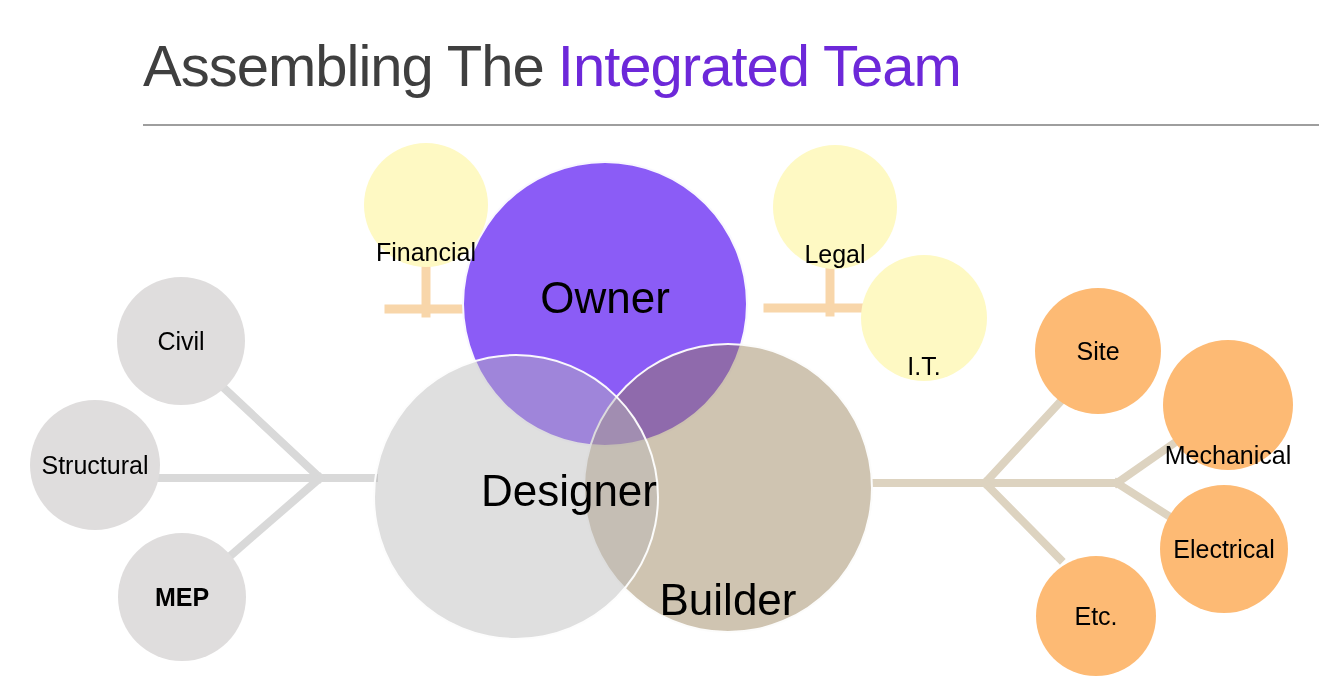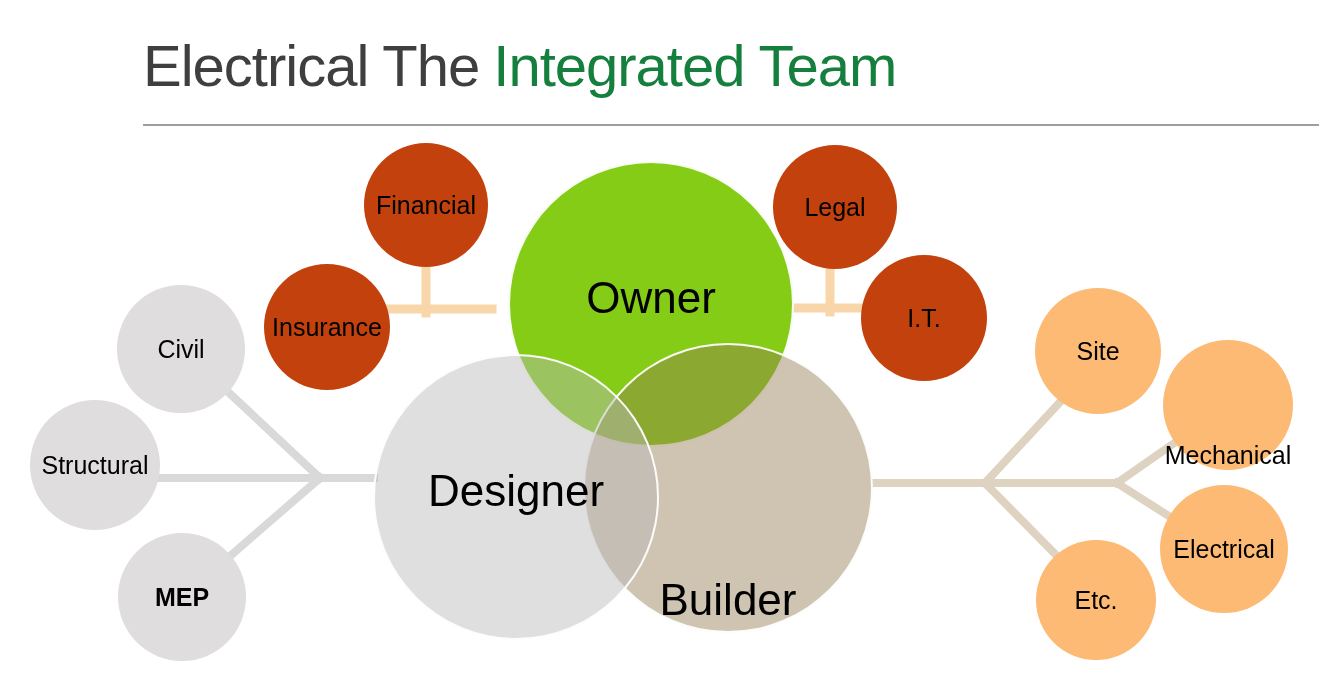--- a/index.html
+++ b/index.html
@@ -11,61 +11,61 @@
     font-family:"Liberation Sans", sans-serif;
   }
   .title{
     position:absolute;left:143px;top:34px;
     font-size:58px;line-height:1.1;
     letter-spacing:-1px;
     white-space:nowrap;
     font-weight:400;
   }
   .title .t-regular{color:#3F3F3F;margin-right:14px;}
-  .title .t-accent{color:#15803d;}
+  .title .t-accent{color:#6d28d9;}
   .divider{
     position:absolute;left:143px;top:124px;width:1176px;height:0;
     border-top:2px solid #9E9E9E;
   }
   .connector-layer{position:absolute;left:0;top:0;z-index:0;}
   .circle{
     position:absolute;border-radius:50%;
     display:flex;align-items:center;justify-content:center;
     box-sizing:border-box;text-align:center;
     color:#000;
   }
   .sat{z-index:1;font-size:25px;}
-  .sat-orange{background:#c2410c;}
+  .sat-orange{background:#fef9c3;align-items:flex-end;}
   .sat-gray{background:#DFDDDD;}
   .sat-tan{background:#fdba74;}
   .main{border:2px solid rgba(255,255,255,0.95);font-size:44px;}
-  .owner{left:508px;top:161px;width:286px;height:286px;background:#84cc16;z-index:1;}
+  .owner{left:462px;top:161px;width:286px;height:286px;background:#8b5cf6;z-index:1;}
   .builder{left:583px;top:343px;width:290px;height:290px;background:rgba(148,124,82,0.45);z-index:2;align-items:flex-end;}
-  .designer{left:373px;top:354px;width:286px;height:286px;background:rgba(184,184,184,0.45);z-index:3;}
+  .designer{left:373px;top:354px;width:286px;height:286px;background:rgba(184,184,184,0.45);z-index:3;justify-content:flex-end;}
   
   .financial{left:364px;top:143px;width:124px;height:124px;}
   .insurance{left:264px;top:264px;width:126px;height:126px;}
   .legal{left:773px;top:145px;width:124px;height:124px;}
   .it{left:861px;top:255px;width:126px;height:126px;}
-  .civil{left:117px;top:285px;width:128px;height:128px;}
+  .civil{left:117px;top:277px;width:128px;height:128px;}
   .structural{left:30px;top:400px;width:130px;height:130px;}
   .mep{left:118px;top:533px;width:128px;height:128px;font-weight:bold;}
   .site{left:1035px;top:288px;width:126px;height:126px;}
   .mechanical{left:1163px;top:340px;width:130px;height:130px;align-items:flex-end;}
   .electrical{left:1160px;top:485px;width:128px;height:128px;justify-content:center;}
-  .etc{left:1036px;top:540px;width:120px;height:120px;}
+  .etc{left:1036px;top:556px;width:120px;height:120px;}
   .main .lbl{transform:translateY(-6px);}
 </style>
 </head>
 <body>
 
 <div class="slide">
 
   <div class="title">
-    <span class="t-regular">Electrical The</span><span class="t-accent">Integrated Team</span>
+    <span class="t-regular">Assembling The</span><span class="t-accent">Integrated Team</span>
   </div>
   <div class="divider"></div>
 
   <svg class="connector-layer" width="1325" height="680" viewBox="0 0 1325 680">
 
     <g stroke="#F8D6AA" stroke-width="9" stroke-linecap="square">
       <line x1="426" y1="253" x2="426" y2="313"></line>
       <line x1="389" y1="309" x2="492" y2="309"></line>
       <line x1="830" y1="260" x2="830" y2="312"></line>
       <line x1="768" y1="308" x2="868" y2="308"></line>
@@ -92,23 +92,20 @@
   <div class="circle main builder">
     <span class="lbl">Builder</span>
   </div>
   <div class="circle main designer">
     <span class="lbl">Designer</span>
   </div>
 
   <div class="circle sat sat-orange financial">
     <span>Financial</span>
   </div>
-  <div class="circle sat sat-orange insurance">
-    <span>Insurance</span>
-  </div>
   <div class="circle sat sat-orange it">
     <span>I.T.</span>
   </div>
   <div class="circle sat sat-orange legal">
     <span>Legal</span>
   </div>
 
   <div class="circle sat sat-gray civil">
     <span>Civil</span>
   </div>

